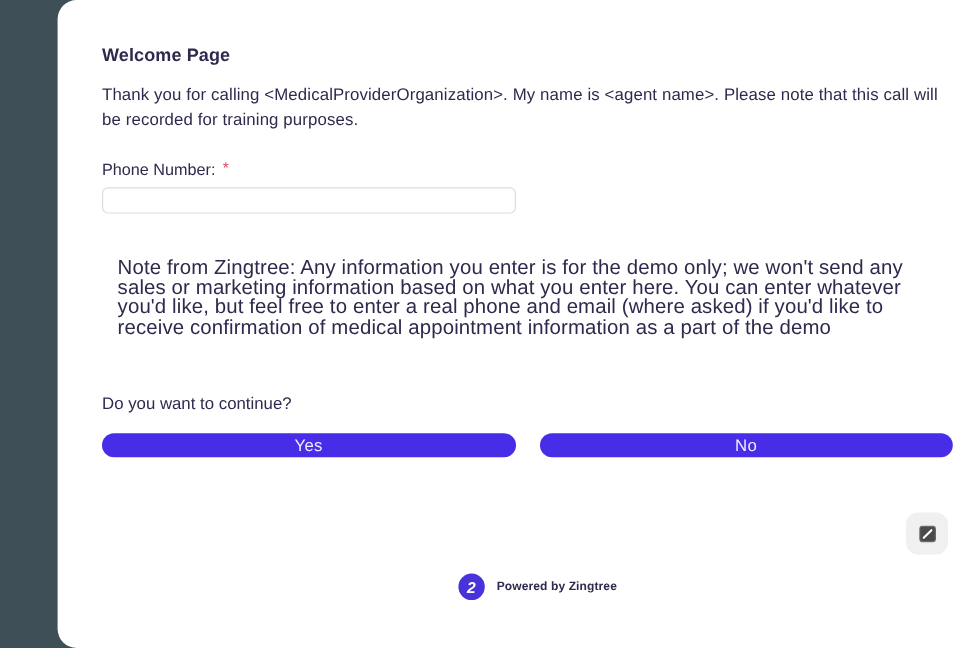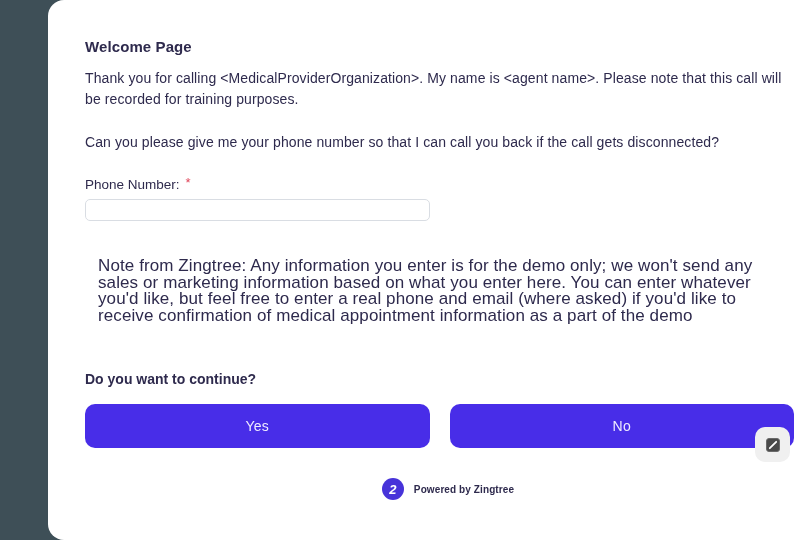--- a/index.html
+++ b/index.html
@@ -52,30 +52,30 @@
     padding: 0 8px;
     outline: none;
   }
   .note-text {
     font-size: 17px; line-height: 16.5px;
     margin: 37px 0 0 13px;
     max-width: 682px;
     letter-spacing: .1px;
   }
   .continue-question {
-    font-size: 14px; font-weight: 700;
+    font-size: 14px; font-weight: 400;
     margin: 47px 0 0 0;
   }
   .answer-row {
     display: flex; gap: 20px;
     margin-top: 17px;
   }
   .answer-btn {
     flex: 1 1 0;
-    height: 44px;
+    height: 20px;
     border: none;
     border-radius: 10px;
     background: #482DE8;
     color: #EFEBFF;
     font-family: "Liberation Sans", sans-serif;
     font-size: 14px;
     letter-spacing: .2px;
     cursor: pointer;
   }
   .corner-btn {
@@ -114,21 +114,20 @@
 </head>
 <body>
 
 <div class="card">
   <div class="content">
 
     <div class="page-title">Welcome Page</div>
 
     <p class="body-text">Thank you for calling &lt;MedicalProviderOrganization&gt;. My name is &lt;agent name&gt;. Please note that this call will be recorded for training purposes.</p>
 
-    <p class="body-text">Can you please give me your phone number so that I can call you back if the call gets disconnected?</p>
 
     <div class="field-label-row">
       <span>Phone Number:</span><span class="required-marker">*</span>
     </div>
 
     <input class="phone-input" type="text" placeholder="" style="">
 
     <p class="note-text">Note from Zingtree: Any information you enter is for the demo only; we won't send any sales or marketing information based on what you enter here. You can enter whatever you'd like, but feel free to enter a real phone and email (where asked) if you'd like to receive confirmation of medical appointment information as a part of the demo</p>
 
     <div class="continue-question">Do you want to continue?</div>

